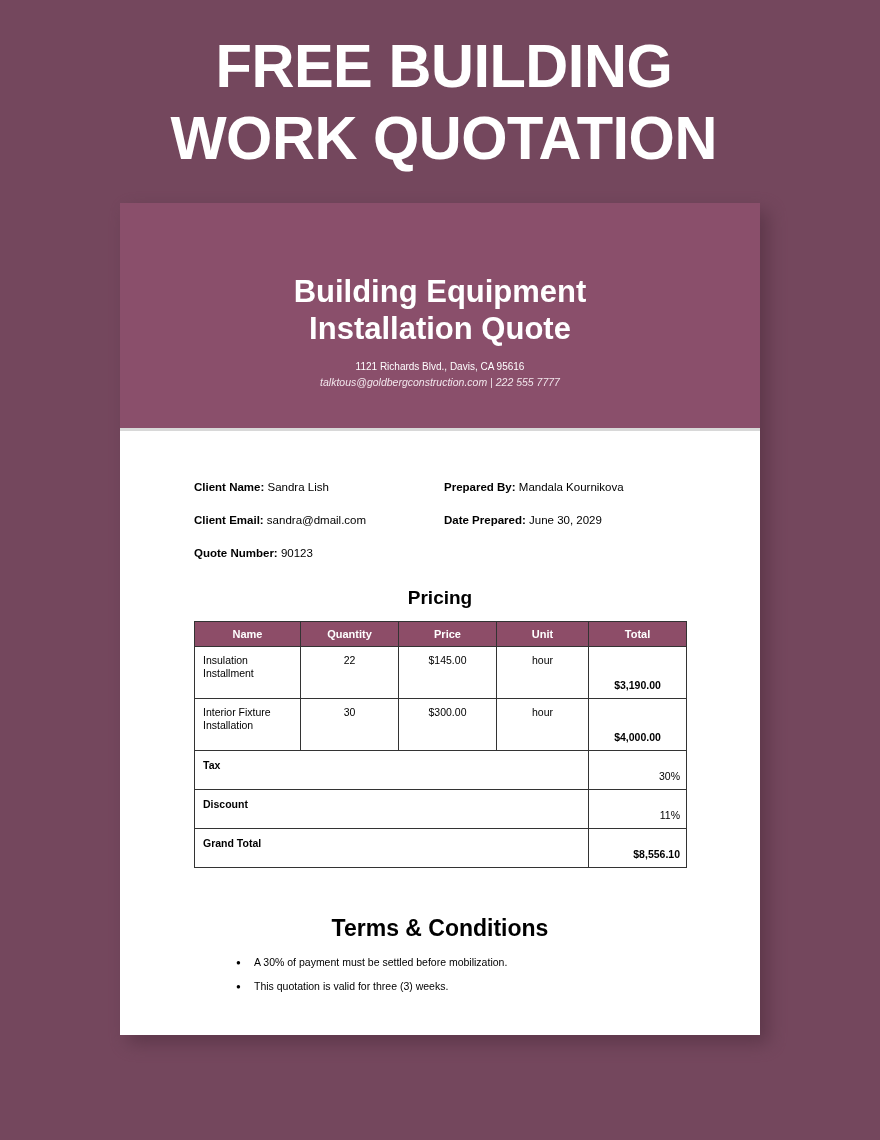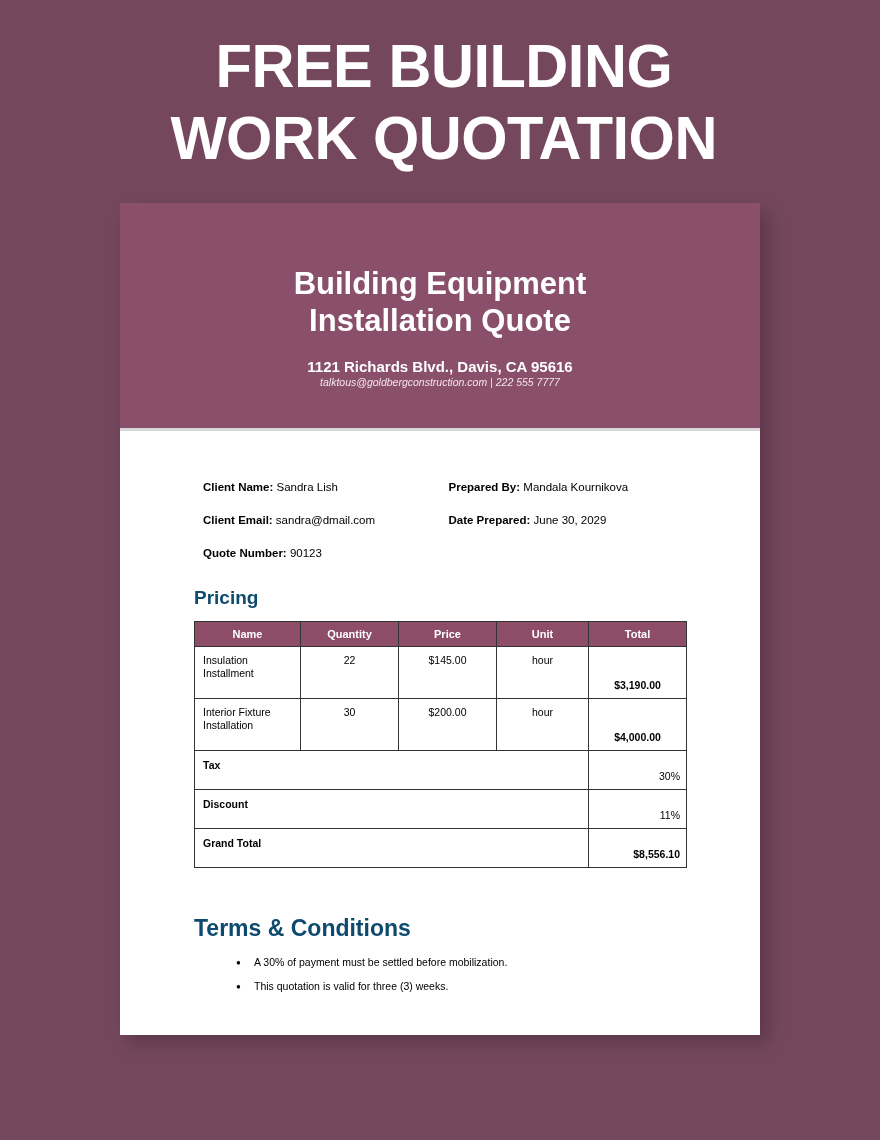--- a/index.html
+++ b/index.html
@@ -77,65 +77,65 @@
   .doc-title {
     color: #ffffff;
     font-weight: bold;
     font-size: 31px;
     line-height: 37px;
     text-align: center;
     max-width: 420px;
   }
   .doc-address {
     color: #ffffff;
-    font-weight: bold;
-    font-size: 15px;
+    font-weight: normal;
+    font-size: 10px;
     line-height: 15px;
     text-align: center;
-    margin-top: 20px;
+    margin-top: 12px;
   }
   .doc-contact {
     color: #f2e6ec;
     font-style: italic;
     font-size: 10.5px;
     line-height: 15px;
     text-align: center;
     margin-top: 1px;
   }
 
   
   .doc-body {
     padding: 0 74px;
     box-sizing: border-box;
   }
 
   
   .meta {
     display: flex;
     margin-top: 49px;
-    margin-left: 9px;
   }
   .meta-col { width: 50%; }
   .meta-col.right { padding-left: 8px; }
   .meta-row {
     font-size: 11.5px;
     color: #000000;
     line-height: 14px;
     margin-bottom: 19px;
     white-space: nowrap;
   }
   .meta-label { font-weight: bold; }
 
   
   .section-title {
     font-size: 19px;
     font-weight: bold;
-    color: #0c4a6e;
+    color: #000000;
     margin-top: 8px;
     margin-bottom: 12px;
+    text-align: center;
   }
   .section-title.terms {
     font-size: 23px;
     margin-top: 47px;
     margin-bottom: 13px;
   }
 
   
   table.pricing {
     border-collapse: collapse;
@@ -289,21 +289,21 @@
         <tr>
           <td class="name">Insulation Installment</td>
           <td class="center">22</td>
           <td class="center">$145.00</td>
           <td class="center">hour</td>
           <td class="total-cell">$3,190.00</td>
         </tr>
         <tr>
           <td class="name">Interior Fixture Installation</td>
           <td class="center">30</td>
-          <td class="center">$200.00</td>
+          <td class="center">$300.00</td>
           <td class="center">hour</td>
           <td class="total-cell">$4,000.00</td>
         </tr>
 
         <tr>
           <td class="sum-label" colspan="4">Tax</td>
           <td class="sum-value">30%</td>
         </tr>
         <tr>
           <td class="sum-label" colspan="4">Discount</td>

